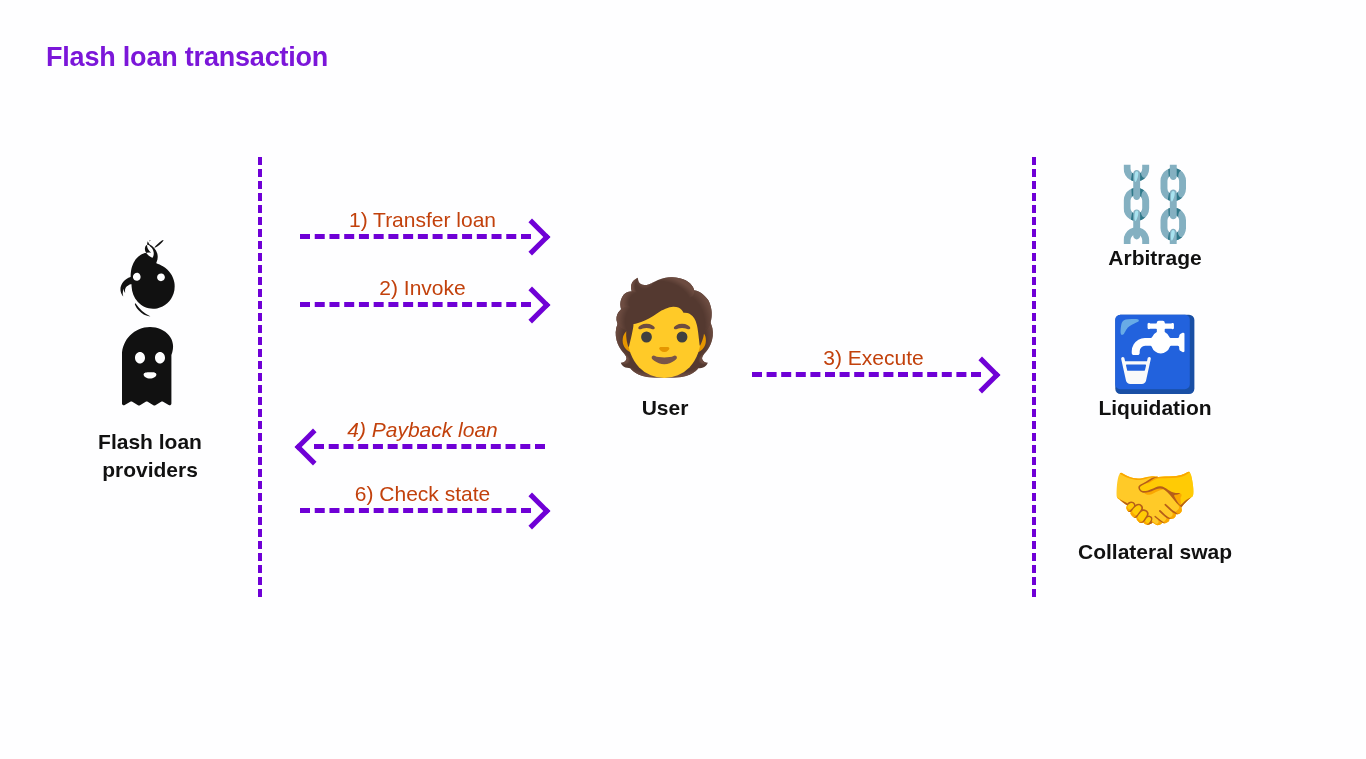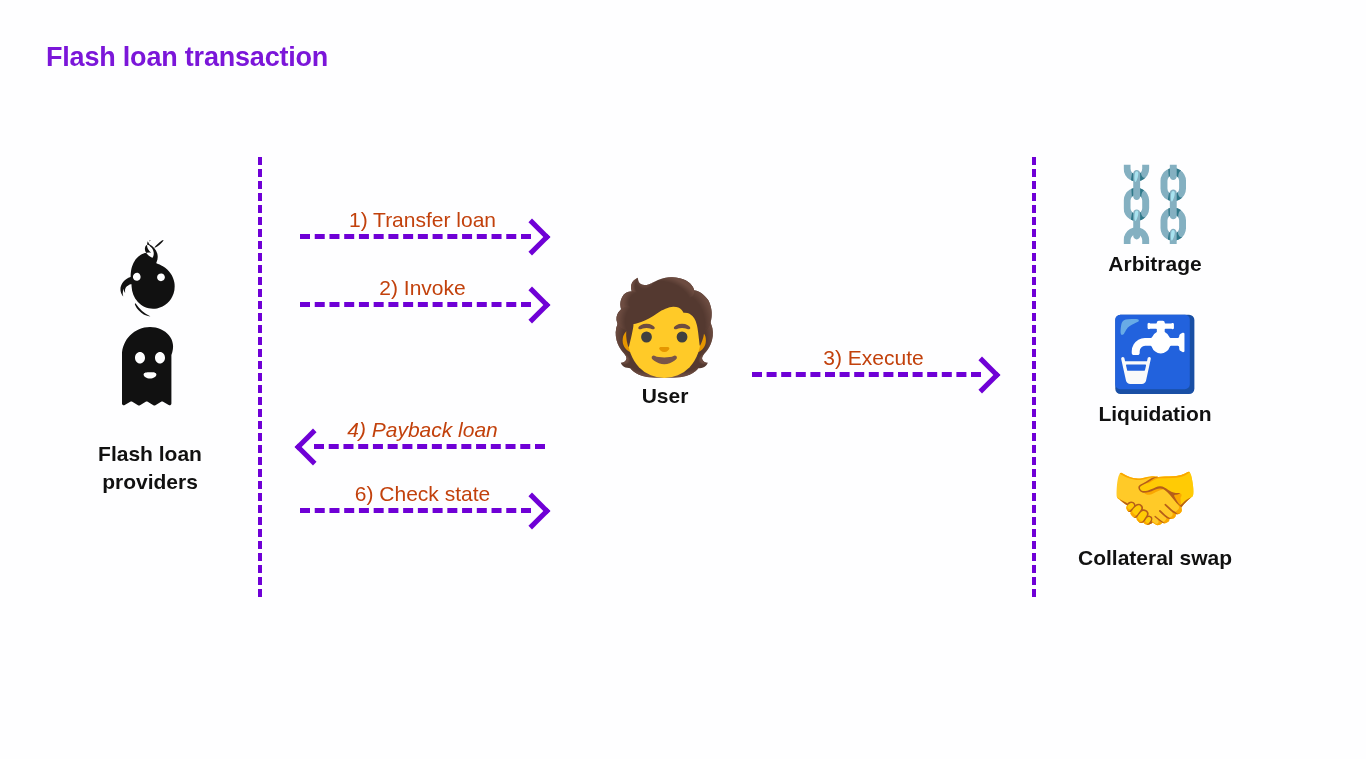--- a/index.html
+++ b/index.html
@@ -59,31 +59,31 @@
     font-weight: bold;
     color: #111111;
     line-height: 1.32;
     margin-top: 6px;
   }
 
   
   .providers { left: 60px; top: 240px; width: 180px; }
   .providers .logo-uni  { width: 92px; height: 78px; margin: 0 auto; display: block; }
   .providers .logo-aave { width: 68px; height: 86px; margin: 8px auto 0; display: block; }
-  .providers .actor-label { margin-top: 28px; }
+  .providers .actor-label { margin-top: 16px; }
 
   
   .user-actor { left: 585px; top: 282px; width: 160px; }
   .user-actor .actor-emoji { font-size: 92px; }
-  .user-actor .actor-label { margin-top: 8px; }
+  .user-actor .actor-label { margin-top: 20px; }
 
   
   .usecase { width: 260px; }
   .usecase .actor-emoji { font-size: 72px; }
-  .usecase .actor-label { margin-top: 10px; text-align: center; }
+  .usecase .actor-label { margin-top: 4px; text-align: center; }
   .uc-arbitrage  { left: 1025px; top: 168px; }
   .uc-liquidation{ left: 1025px; top: 318px; }
   .uc-collateral { left: 1025px; top: 462px; }
 
   
   .msg {
     position: absolute;
     height: 60px;
   }
   .msg .msg-label {

